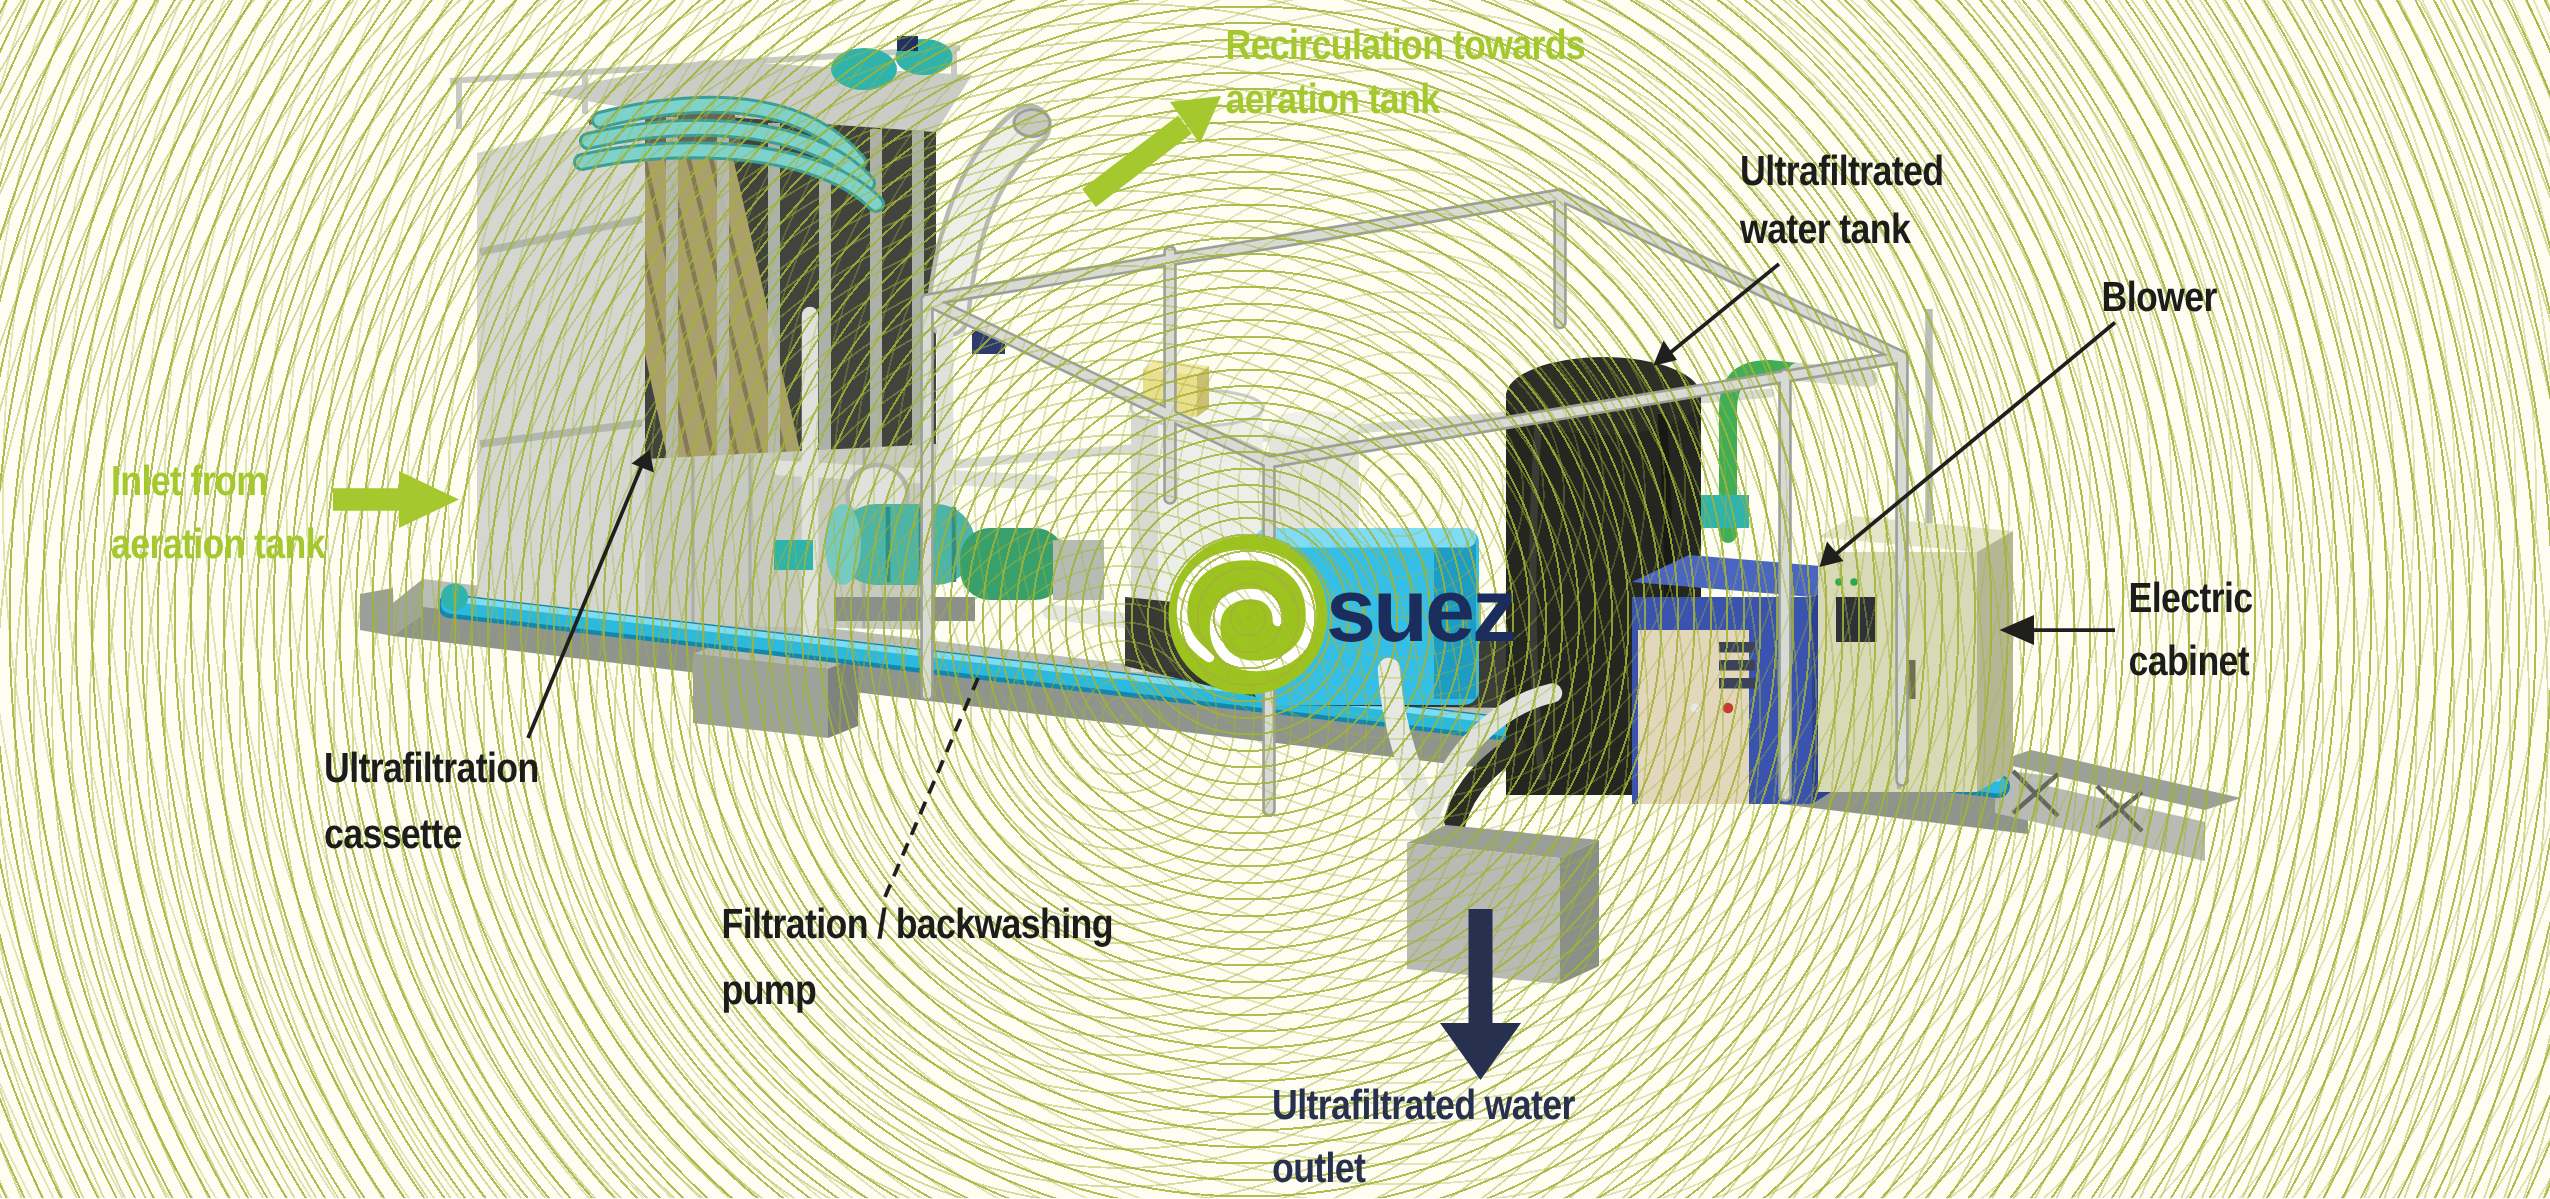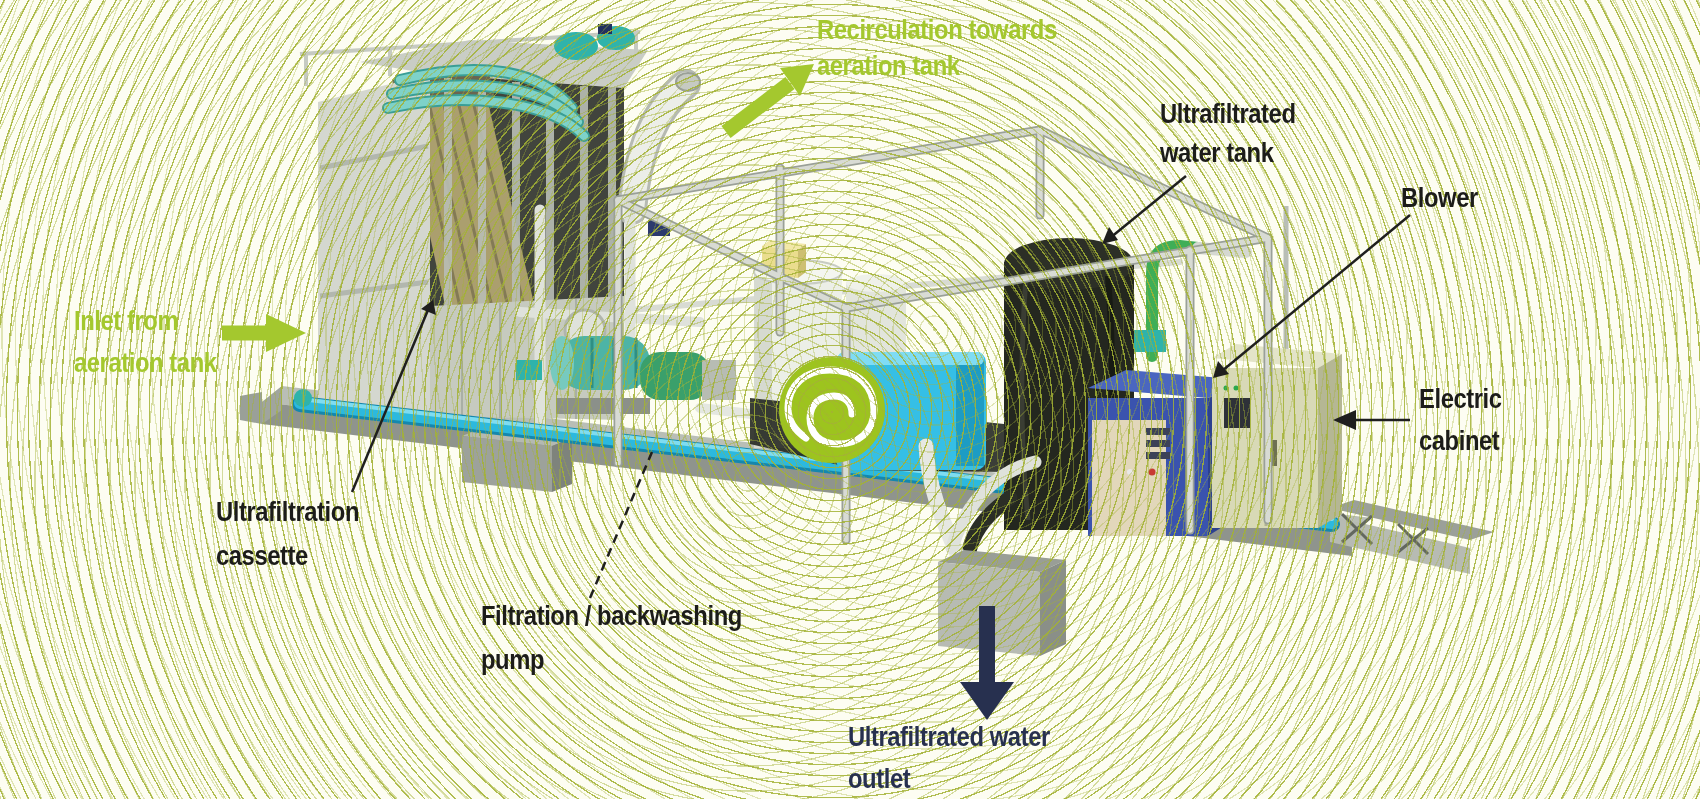--- a/index.html
+++ b/index.html
@@ -255,20 +255,21 @@
           <line x1="1190" y1="250" x2="1190" y2="530"></line>
       </g>
     </g>
 
     <g>
       <circle cx="832" cy="410" r="53" fill="#9dc41e"></circle>
       <path d="M806,438 C794,430 788,420 788,408 C788,385 806,370 830,370 C858,370 874,386 874,410 C874,432 858,444 838,444 C820,444 810,434 810,418 C810,404 820,396 834,396 C846,396 852,404 852,414" stroke="#ffffff" stroke-width="7" fill="none" stroke-linecap="round"></path>
     </g>
   </svg>
 
+  <div class="wordmark">suez</div>
 
   <div class="pattern"></div>
 
   <svg id="annot-svg" viewBox="0 0 1700 799">
     <g>
       <line class="garrow-shaft" x1="726" y1="132" x2="790" y2="83" stroke-width="15"></line>
       <polygon class="garrow" points="814,64 800,96 780,68"></polygon>
     </g>
     <g>
       <line class="garrow-shaft" x1="222" y1="333" x2="270" y2="333" stroke-width="15"></line>

